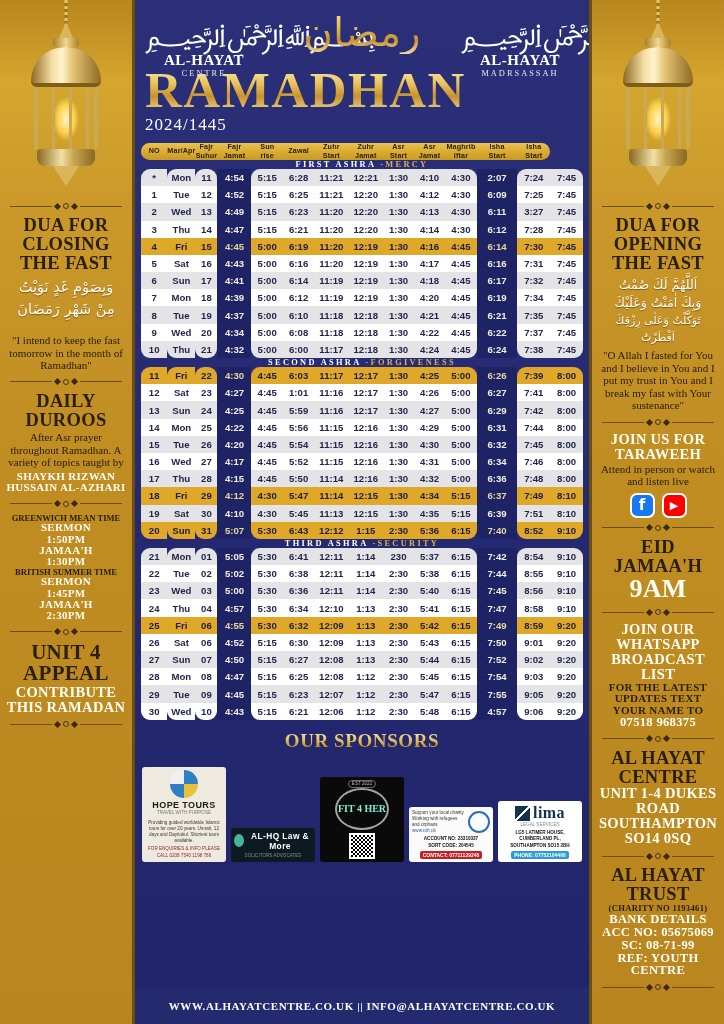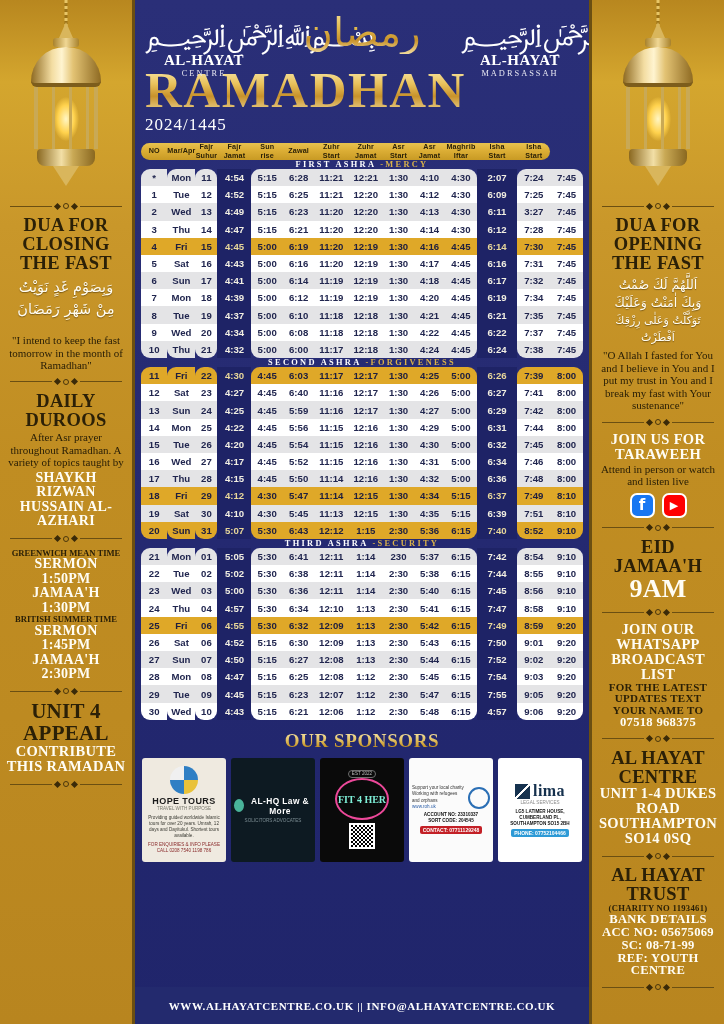--- a/index.html
+++ b/index.html
@@ -70,21 +70,21 @@
   .divider .dia { width:5px;height:5px;background:#3a2a08;transform:rotate(45deg); }
   .divider .ring { width:6px;height:6px;border:1px solid #4a360c;border-radius:50%; }
 
   .h-dark { color:#2b2007; font-weight:bold; line-height:1.02; letter-spacing:.3px;
             font-family:"Liberation Serif", serif; }
   .h-light { color:#fffdf4; font-weight:bold; line-height:1.03; letter-spacing:.3px;
             font-family:"Liberation Serif", serif; }
   .t-body { color:#2b2007; line-height:1.14; font-family:"Liberation Serif", serif; }
   .arabic { color:#fffdf4; font-family:"DejaVu Sans", sans-serif; line-height:1.5;
             direction:rtl; text-shadow:0 1px 1px rgba(60,40,0,.5); }
-  .sz22{font-size:21px}.sz19{font-size:18.5px}.sz17{font-size:14px}
+  .sz22{font-size:21px}.sz19{font-size:18.5px}.sz17{font-size:11px}
   .sz15{font-size:14.5px}.sz13{font-size:12.6px}.sz11{font-size:11px}
   .sz10{font-size:9.6px}.sz9{font-size:8.6px}.sz27{font-size:26px}
 
   
   .center {
     flex:1 1 auto; position:relative;
     background:linear-gradient(180deg,#2a2f78 0%,#272c74 30%,#232870 60%,#20256b 100%);
     display:flex; flex-direction:column;
   }
 
@@ -154,41 +154,41 @@
   tr.first-of-blk td.g1.l { border-top-left-radius:9px; }
   tr.first-of-blk td.g1.r { border-top-right-radius:9px; }
   tr.last-of-blk td.g1.l { border-bottom-left-radius:9px; }
   tr.last-of-blk td.g1.r { border-bottom-right-radius:9px; }
 
   
   .sponsors-title { text-align:center; font-size:19px; font-weight:bold; letter-spacing:.6px;
     margin:10px 0 6px; font-family:"Liberation Serif", serif;
     background:linear-gradient(180deg,#fbeebb 0%,#e3c264 45%,#c79526 75%,#f3e1a6 100%);
     -webkit-background-clip:text; background-clip:text; color:transparent; }
-  .sponsor-row { display:flex; gap:5px; padding:0 7px; height:104px; }
+  .sponsor-row { display:flex; gap:5px; padding:0 7px; height:104px;align-items:flex-end; }
   .sp { flex:1; border-radius:3px; overflow:hidden; position:relative;
         display:flex; flex-direction:column; align-items:center; justify-content:center;
         text-align:center; padding:3px; }
   .sp1 { background:#efeae0; }
   .sp2 { background:#0d1a22; }
   .sp3 { background:#0a0a0a; }
   .sp4 { background:#fbfbfb; }
   .sp5 { background:#ffffff; }
   .sp-nm { font-weight:bold; letter-spacing:.4px; }
   .sp-sm { font-size:4.6px; line-height:1.35; }
   .globe { width:28px;height:28px;border-radius:50%;
     background:conic-gradient(#2f7fc4 0 25%,#e9c23a 25% 50%,#2f7fc4 50% 75%,#f0f0f0 75% 100%);
     margin-bottom:2px; }
   .qr { width:26px;height:26px;margin-top:3px;
     background:
       repeating-linear-gradient(90deg,#000 0 2px,#fff 2px 4px),
       repeating-linear-gradient(180deg,#000 0 2px,#fff 2px 4px);
     background-blend-mode:difference; border:2px solid #fff; }
   .neon { width:54px;height:42px;border-radius:50%;
-    border:2px solid #ec4899; display:flex;align-items:center;justify-content:center;
+    border:2px solid #a3a3a3; display:flex;align-items:center;justify-content:center;
     color:#7ff0d8; font-size:10px; font-weight:bold; font-family:"Liberation Serif",serif; }
   .ribbon { font-size:5px; color:#fff; background:#c32026; padding:1px 3px;
             border-radius:2px; font-weight:bold; margin-top:2px; }
   .ribbon.blue { background:#2d9ad6; }
   .lima-mark { display:inline-block;width:15px;height:15px;
     background:linear-gradient(135deg,#16324f 0 45%,#fff 45% 55%,#16324f 55% 100%);
     vertical-align:-3px; margin-right:3px; }
 
   .footer { margin-top:auto; background:#232a6e; padding:9px 0 10px; text-align:center; }
   .footer span { color:#fff; font-size:11px; font-weight:bold; letter-spacing:.6px;
@@ -543,21 +543,21 @@
               <td class="g4">6:26</td>
               <td class="g5 g5l">7:39</td>
               <td class="g5 g5r">8:00</td>
             </tr>
             <tr class="d">
               <td class="g1 l">12</td>
               <td class="g1">Sat</td>
               <td class="g1 r">23</td>
               <td class="g2">4:27</td>
               <td class="g3 g3l">4:45</td>
-              <td class="g3">6:40</td>
+              <td class="g3">1:01</td>
               <td class="g3">11:16</td>
               <td class="g3">12:17</td>
               <td class="g3">1:30</td>
               <td class="g3">4:26</td>
               <td class="g3 g3r">5:00</td>
               <td class="g4">6:27</td>
               <td class="g5 g5l">7:41</td>
               <td class="g5 g5r">8:00</td>
             </tr>
             <tr class="d alt">

